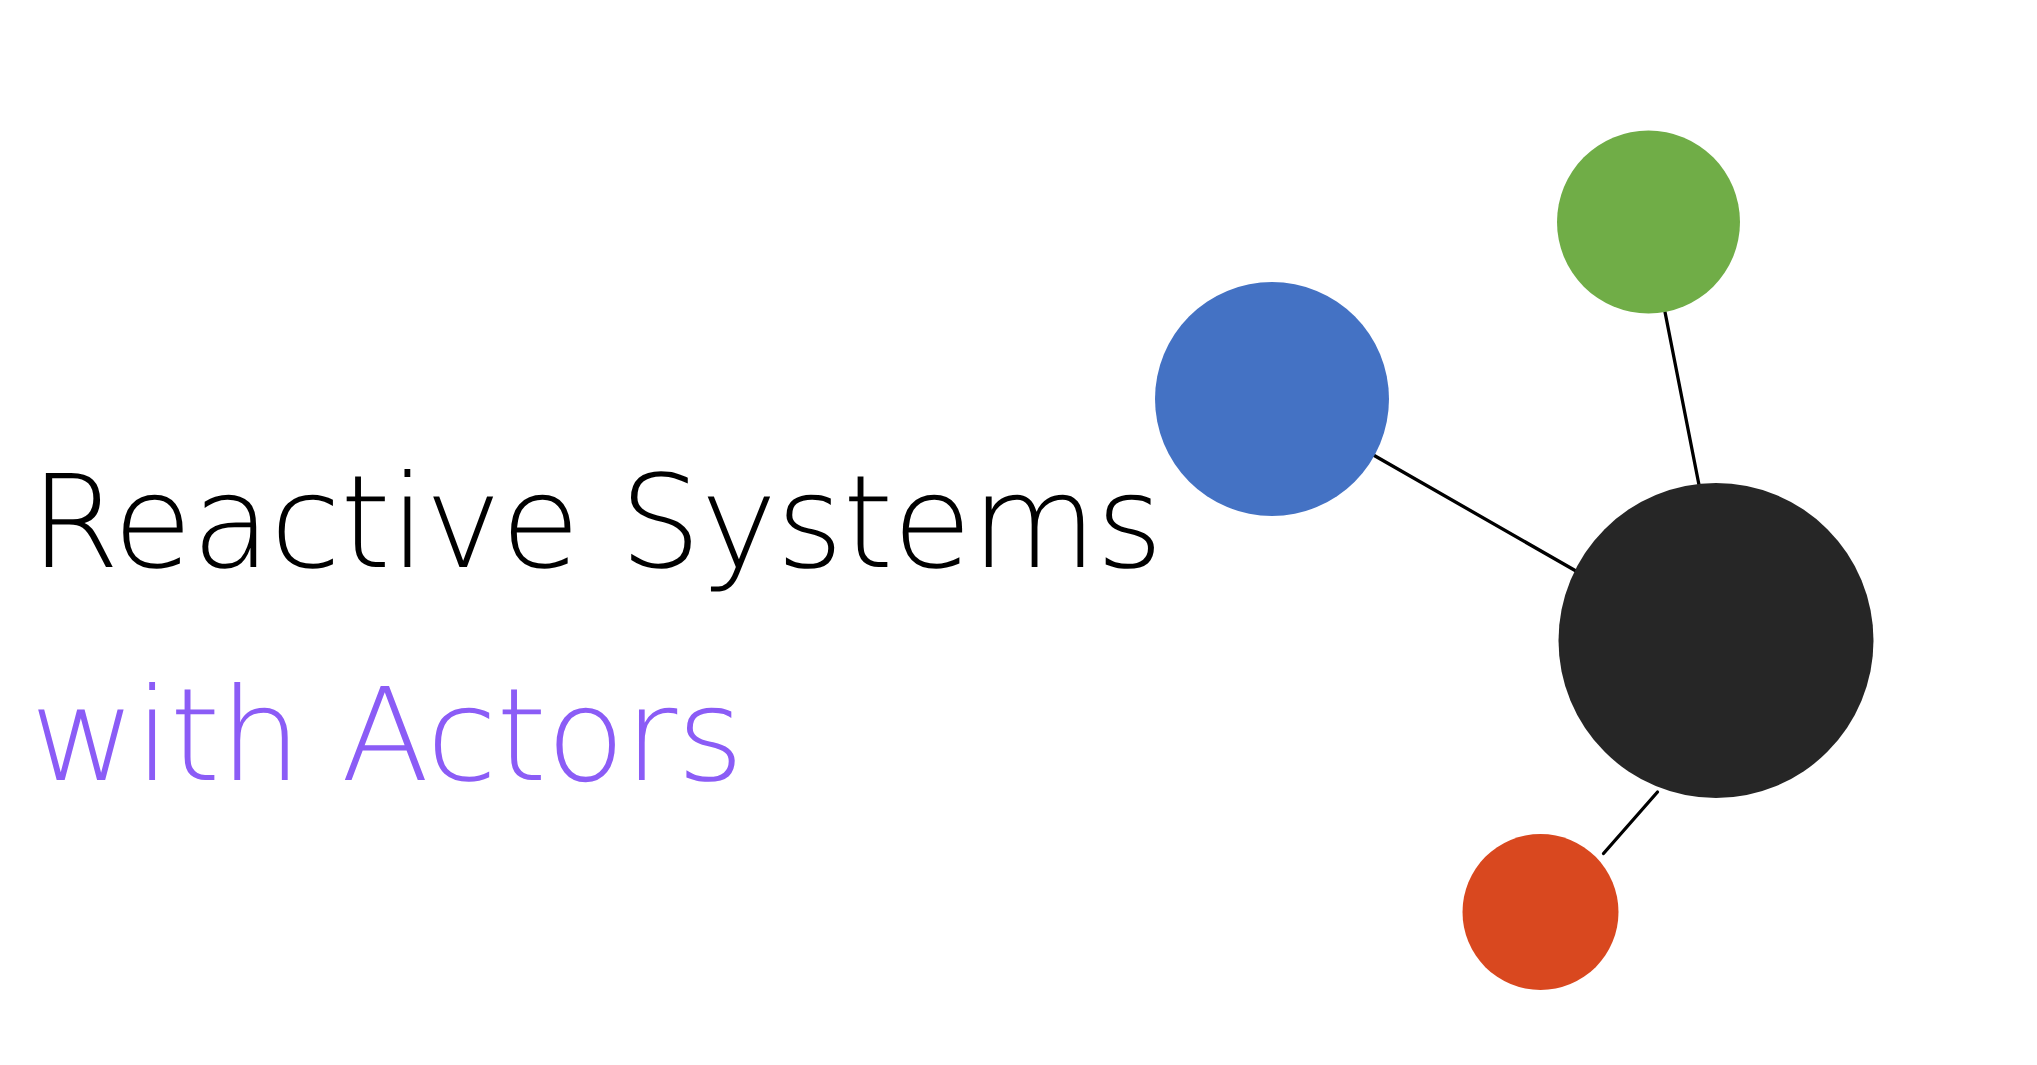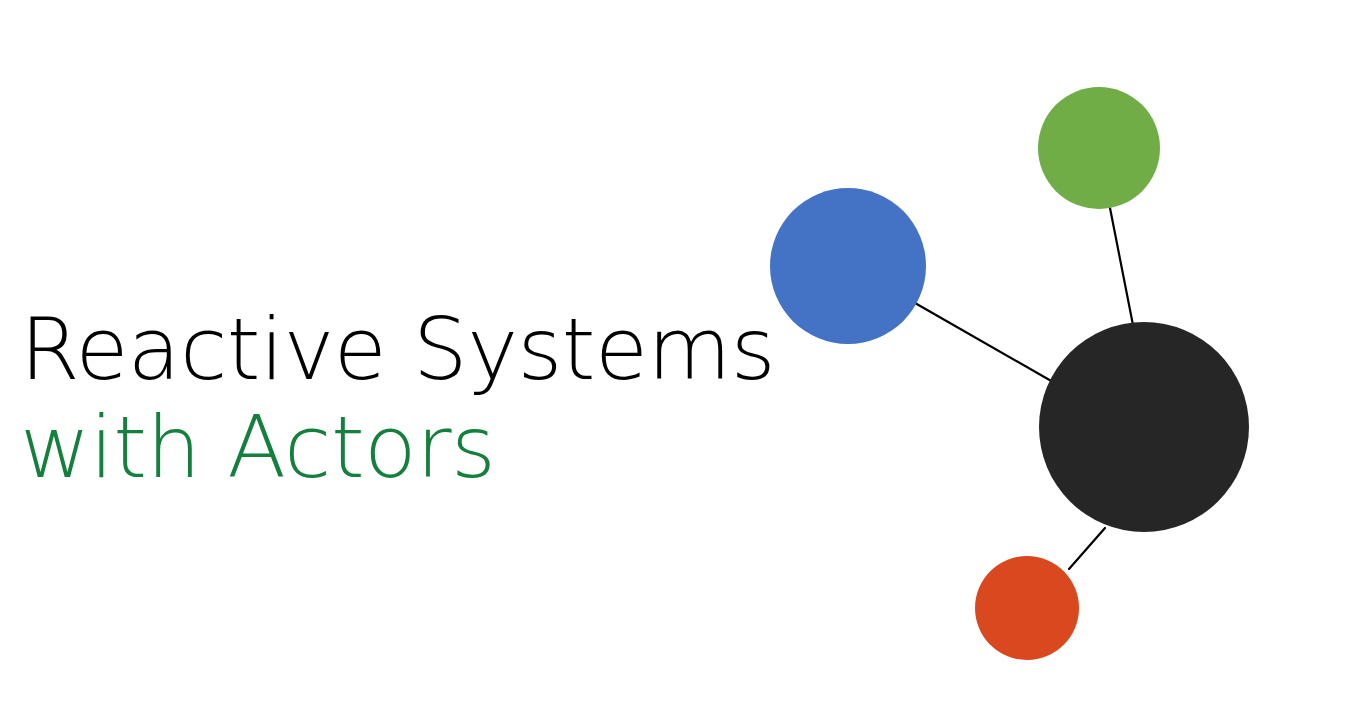--- a/index.html
+++ b/index.html
@@ -56,21 +56,21 @@
     stroke-linecap: round;
   }
 </style>
 </head>
 <body style="background: rgb(255, 255, 255);">
 
 <div class="slide" style="background: rgb(255, 255, 255);">
 
   <div class="title-block">
     <div class="title-line" style="color: rgb(0, 0, 0);">Reactive Systems</div>
-    <div class="title-line" style="color: #15803d;">with Actors</div>
+    <div class="title-line" style="color: #8b5cf6; margin-top: 44px;">with Actors</div>
   </div>
 
   <div class="diagram">
     <svg viewBox="0 0 560 650" xmlns="http://www.w3.org/2000/svg" aria-hidden="true">
       <g>
         <line class="edge" x1="175" y1="263" x2="313" y2="342" stroke="#000000"></line>
         <line class="edge" x1="370" y1="168" x2="393" y2="285" stroke="#000000"></line>
         <line class="edge" x1="329" y1="529" x2="365" y2="488" stroke="#000000"></line>
       </g>
       <g>

